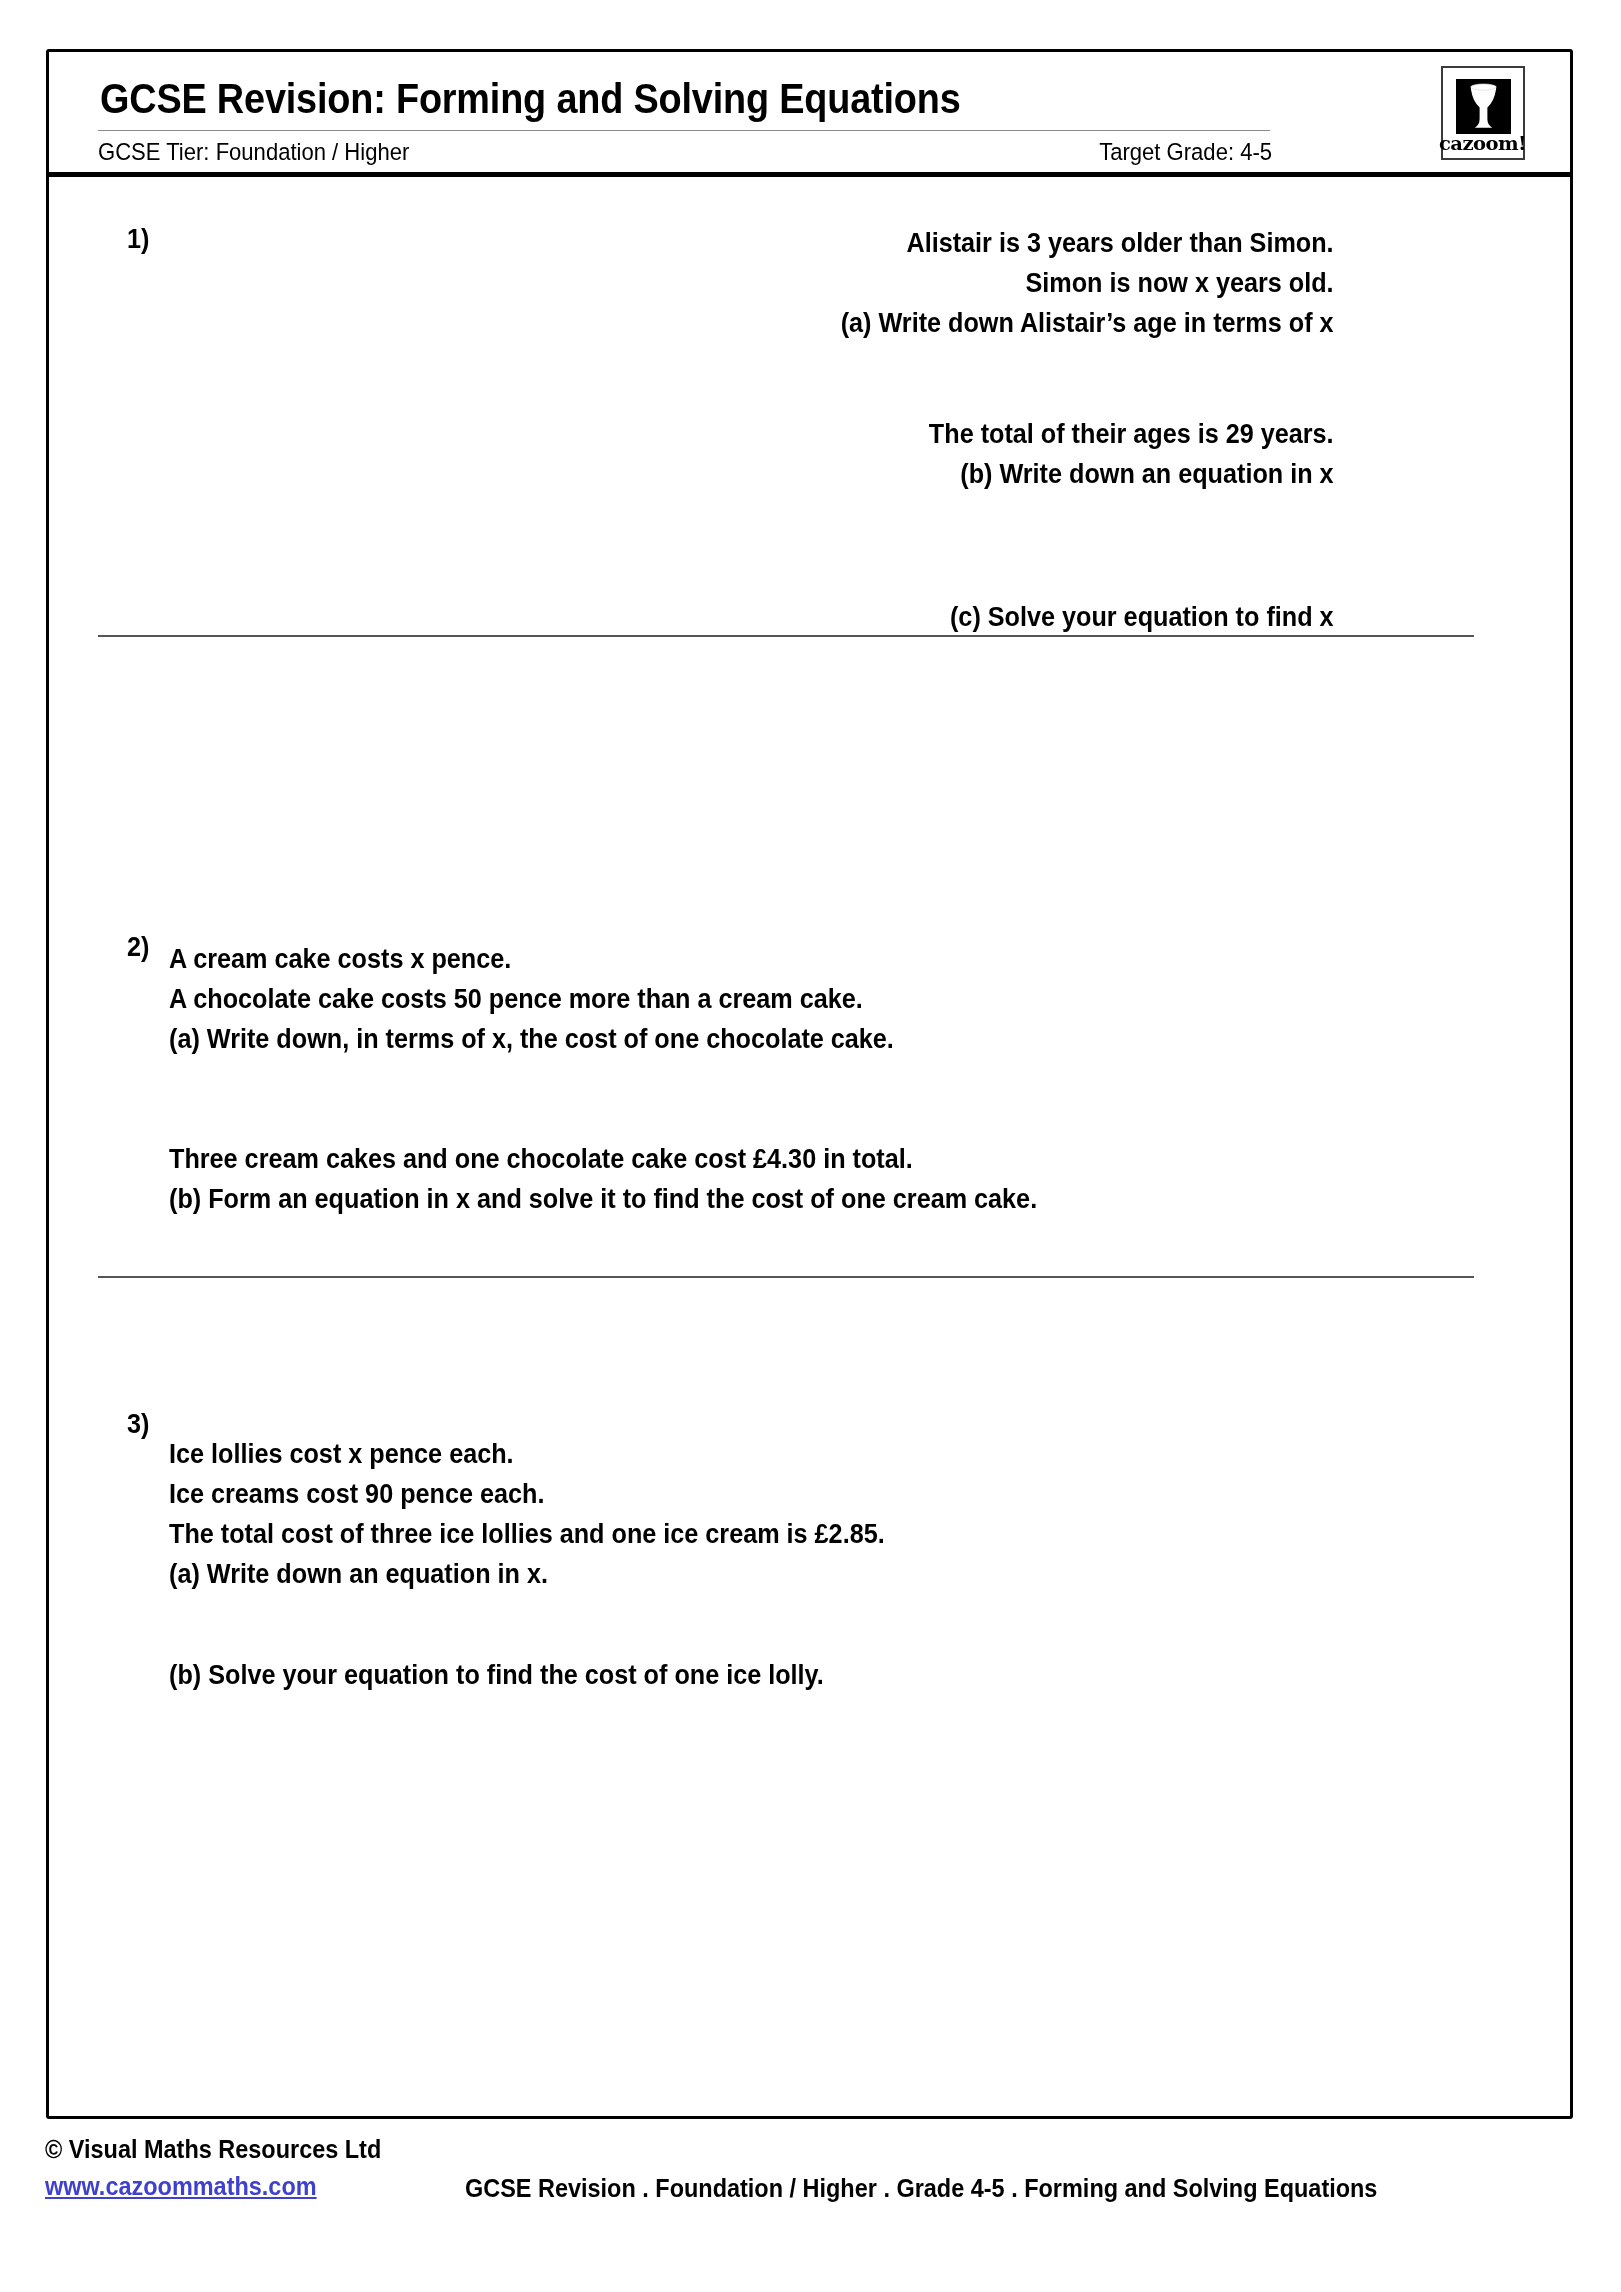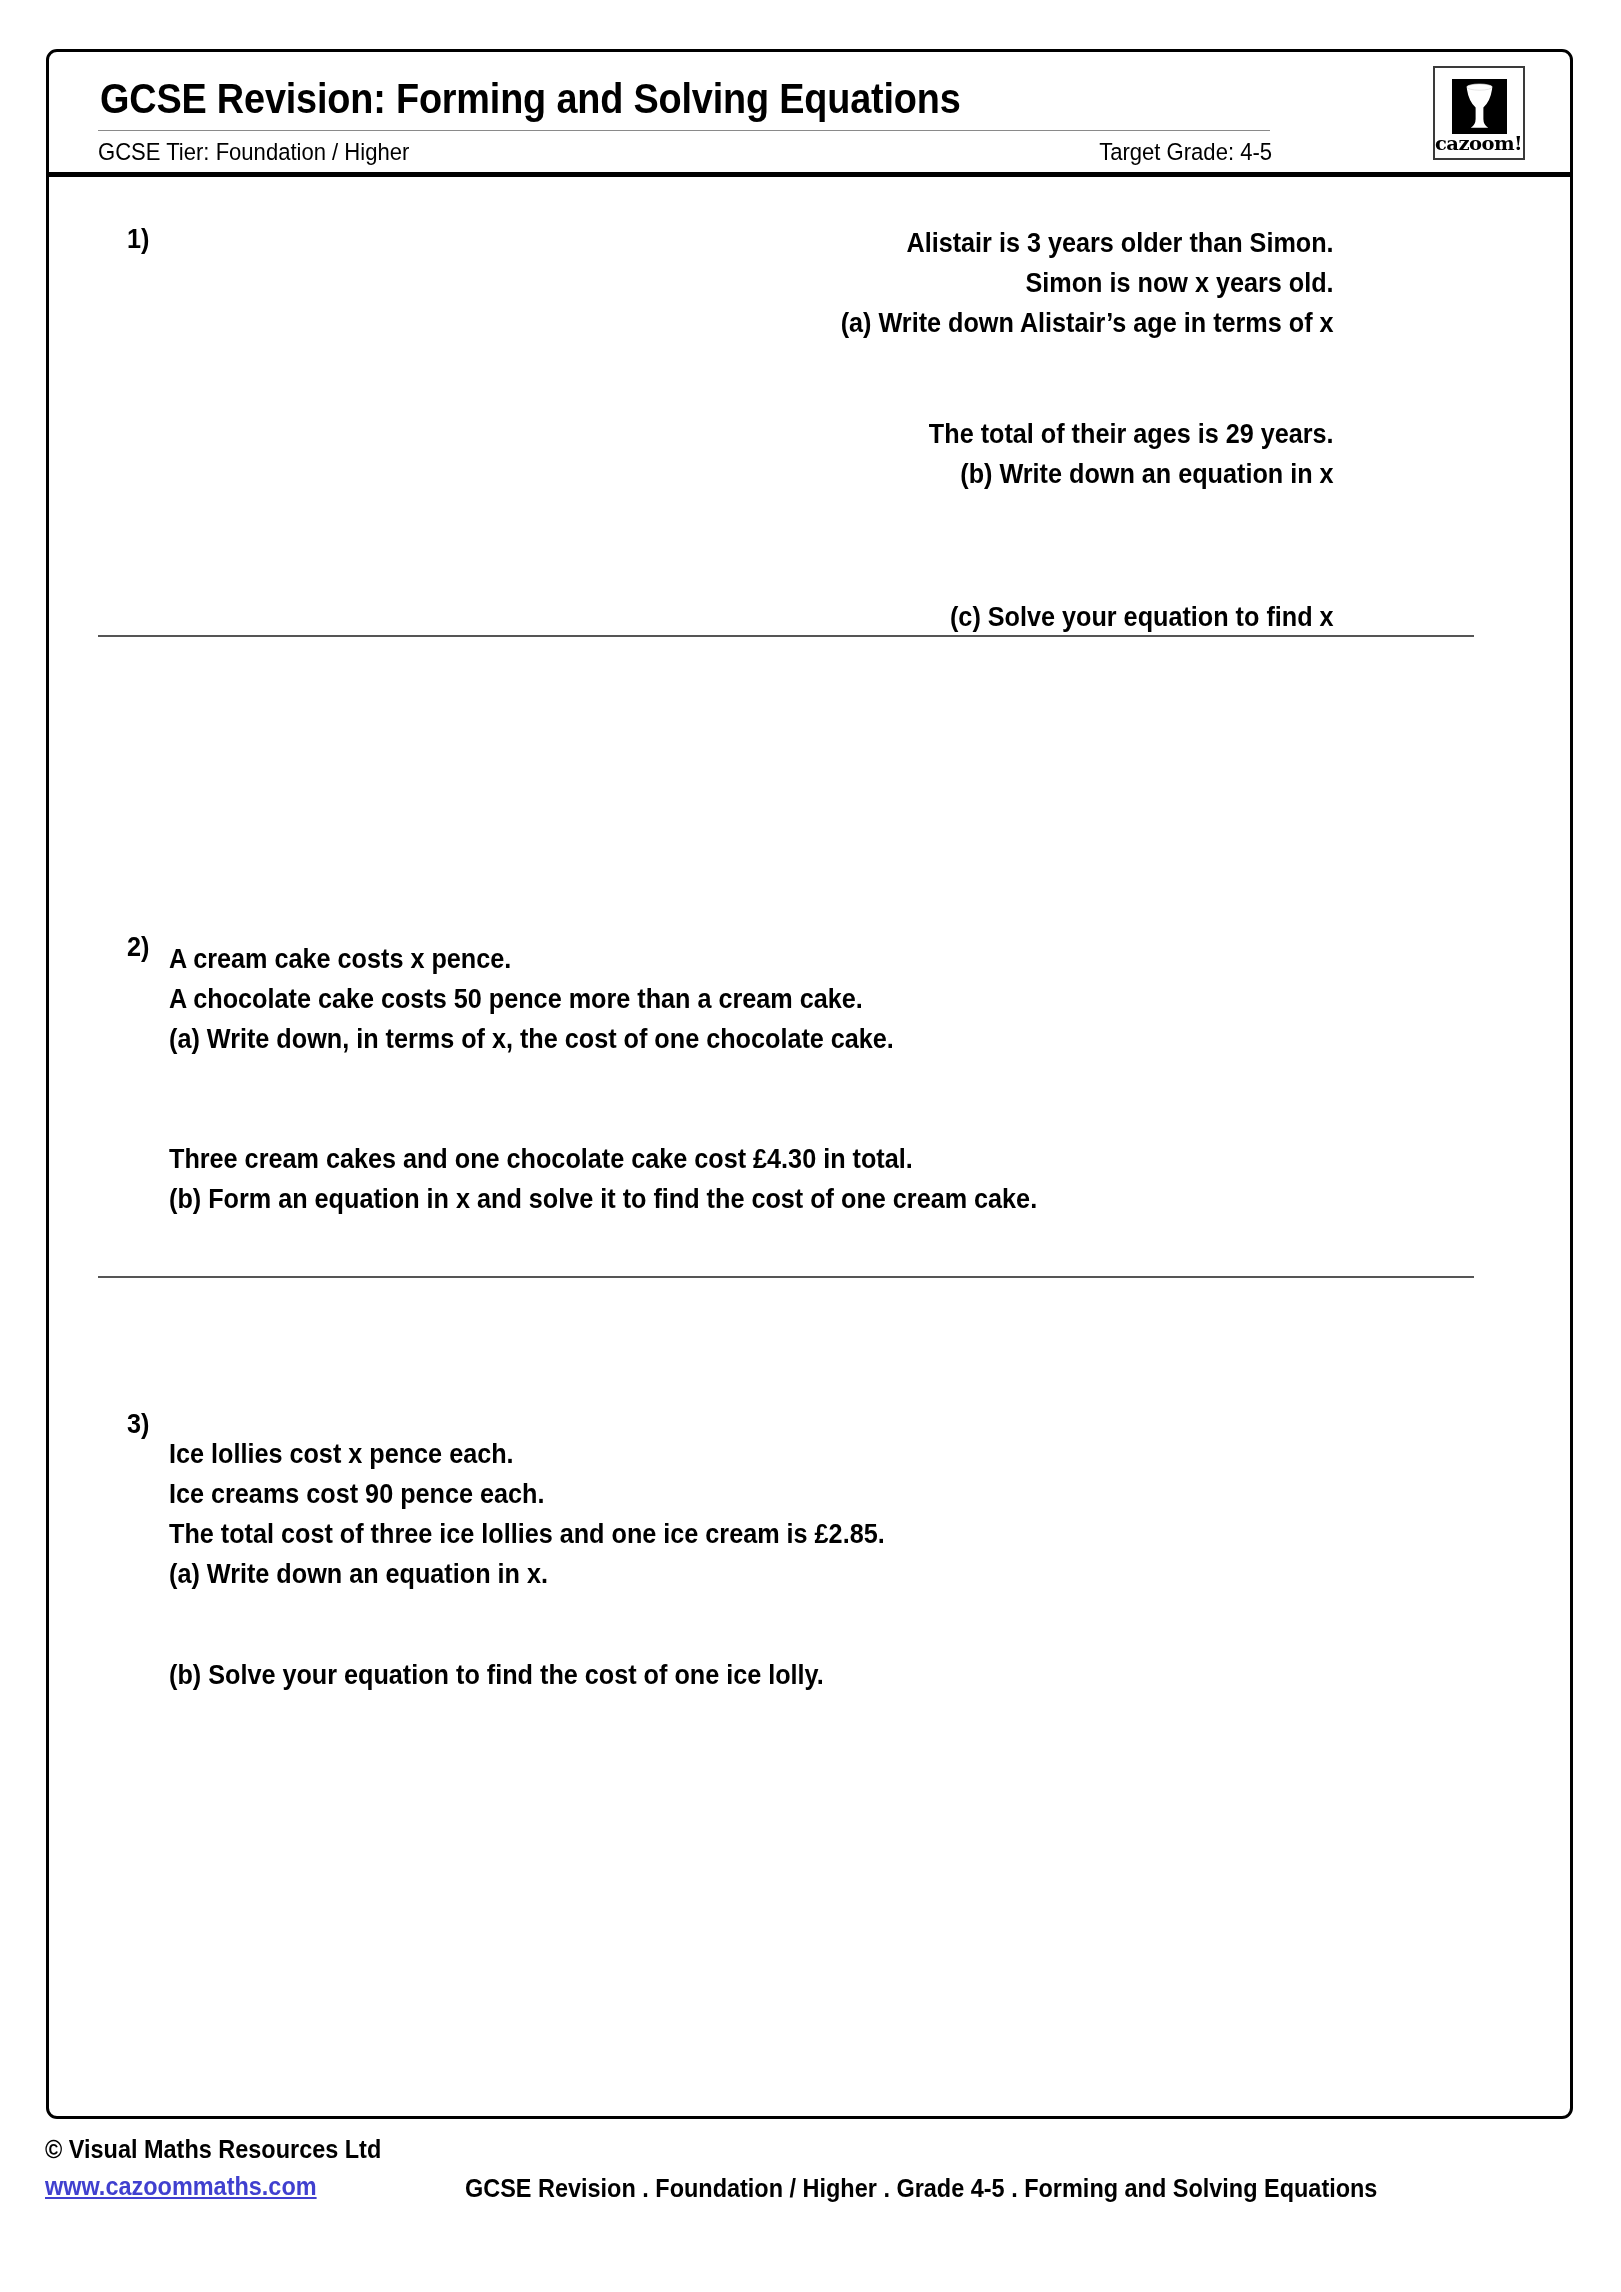--- a/index.html
+++ b/index.html
@@ -17,21 +17,21 @@
   }
 
   
   .sheet {
     position: absolute;
     left: 46px;
     top: 49px;
     width: 1527px;
     height: 2070px;
     border: 3.9px solid #000000;
-    border-radius: 11px;
+    border-radius: 3px;
     box-sizing: border-box;
     background: #ffffff;
   }
 
   
   .header {
     position: absolute;
     left: 0;
     top: 0;
     width: 100%;
@@ -74,21 +74,21 @@
     white-space: nowrap;
   }
   .sub-left { left: 0; transform-origin: left center; }
   .sub-right { right: 0; transform-origin: right center; }
 
   
   .logo-box {
     position: absolute;
     right: 45px;
     top: 13.7px;
-    width: 92px;
+    width: 84px;
     height: 94px;
     border: 2px solid #3a3a3a;
     background: #ffffff;
     box-sizing: border-box;
     display: flex;
     flex-direction: column;
     align-items: center;
     justify-content: flex-start;
     padding-top: 11px;
   }

